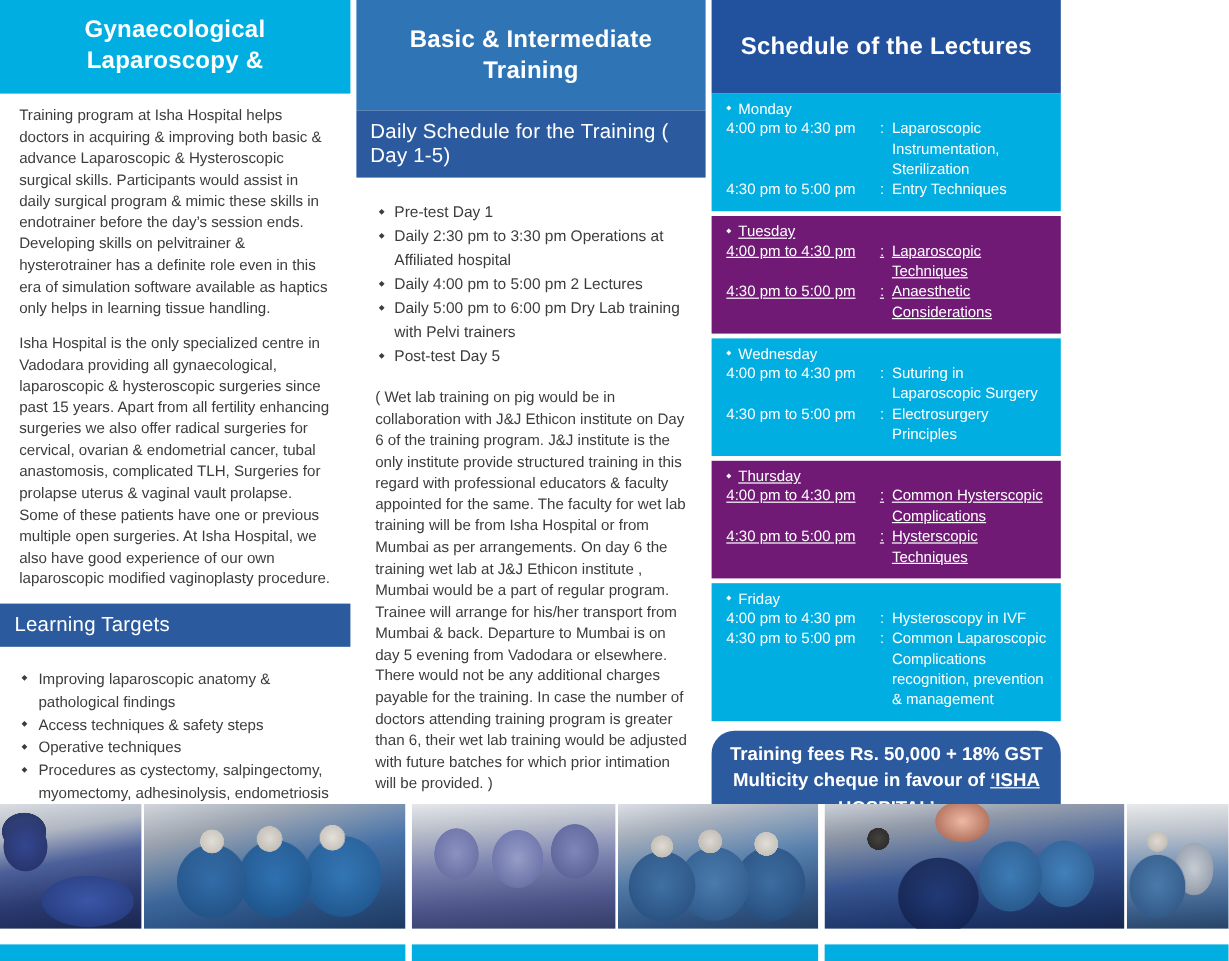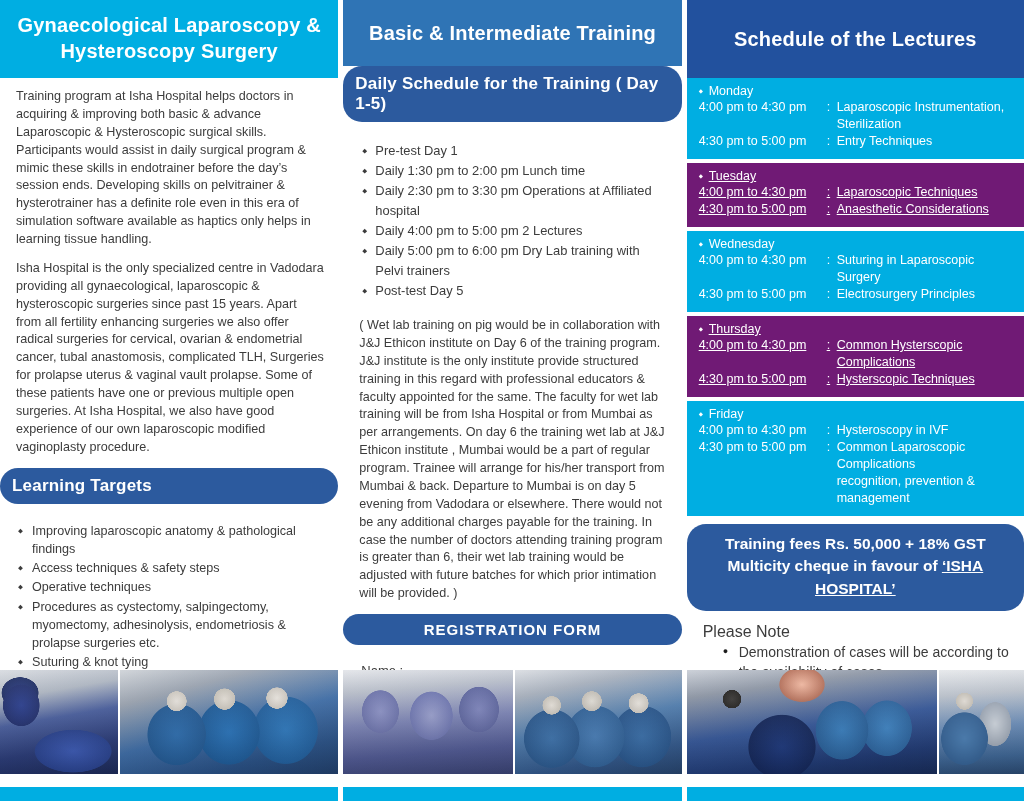--- a/index.html
+++ b/index.html
@@ -11,21 +11,21 @@
   }
   #brochure {
     position: relative;
     width: 1024px; height: 801px;
     background: #ffffff;
     display: flex;
     flex-direction: column;
   }
   .panels {
     display: flex;
-    width: 1024px;
+    width: 884px;
     height: 670px;
     gap: 5px;
   }
   .panel {
     position: relative;
     background: #ffffff;
     display: flex;
     flex-direction: column;
   }
   .panel.left   { width: 340px; }
@@ -53,24 +53,23 @@
   }
   .band-main-darkblue {
     background: #22519E;
     padding: 26px 14px;
     font-size: 20px;
     line-height: 1.3;
   }
   .band-sub {
     background: #2C5A9E;
     color: #ffffff;
-    font-weight: bold;
+    font-weight: normal;
     font-size: 17px;
     padding: 8px 12px;
-    border-radius: 19px;
   }
   .band-sub.center { text-align: center; font-size: 15px; letter-spacing: 1px; padding: 7px 12px;}
   .band-sub.left   { text-align: left; }
 
   
   .body-pad { padding: 10px 14px 0 16px; }
   p.para {
     font-size: 12.6px;
     line-height: 1.42;
     color: #3c3c3c;
@@ -282,21 +281,20 @@
 </head>
 <body>
 
 <div id="brochure">
 
   <div class="panels">
 
     <section class="panel left">
       <div class="band band-main-cyan">
         <div>Gynaecological Laparoscopy &amp;</div>
-        <div>Hysteroscopy Surgery</div>
       </div>
       <div class="body-pad">
         <p class="para">Training program at Isha Hospital helps doctors in acquiring &amp; improving both basic &amp; advance Laparoscopic &amp; Hysteroscopic surgical skills. Participants would assist in daily surgical program &amp; mimic these skills in endotrainer before the day’s session ends. Developing skills on pelvitrainer &amp; hysterotrainer has a definite role even in this era of simulation software available as haptics only helps in learning tissue handling.</p>
         <p class="para">Isha Hospital is the only specialized centre in Vadodara providing  all gynaecological, laparoscopic &amp; hysteroscopic surgeries since past 15 years. Apart from all fertility enhancing surgeries we also offer radical surgeries for cervical, ovarian &amp; endometrial cancer, tubal anastomosis, complicated TLH, Surgeries for prolapse uterus &amp; vaginal vault prolapse. Some of these patients have one or previous multiple open surgeries. At Isha Hospital, we also have good experience of our own laparoscopic modified vaginoplasty procedure.</p>
       </div>
       <div class="band band-sub left">Learning Targets</div>
       <div class="body-pad">
         <ul class="bullets">
           <li>Improving laparoscopic anatomy &amp; pathological findings</li>
           <li>Access techniques &amp; safety steps</li>
@@ -311,21 +309,20 @@
       </div>
     </section>
 
     <section class="panel mid">
       <div class="band band-main-blue">Basic &amp; Intermediate Training</div>
       <div style="height:12px;"></div>
       <div class="band band-sub left">Daily Schedule for the Training ( Day 1-5)</div>
       <div class="body-pad">
         <ul class="sched">
           <li>Pre-test Day 1</li>
-          <li>Daily 1:30 pm to 2:00 pm Lunch time</li>
           <li>Daily 2:30 pm to 3:30 pm Operations at Affiliated hospital</li>
           <li>Daily 4:00 pm to 5:00 pm 2 Lectures</li>
           <li>Daily 5:00 pm to 6:00 pm Dry Lab training with Pelvi trainers</li>
           <li>Post-test Day 5</li>
         </ul>
         <p class="para" style="margin-top:16px;">( Wet lab training on pig would be in collaboration with J&amp;J Ethicon institute on Day 6 of the training program. J&amp;J institute is the only institute provide structured training in this regard with professional educators &amp; faculty appointed for the same. The faculty for wet lab training will be from Isha Hospital or from Mumbai as per arrangements. On day 6 the training wet lab at J&amp;J Ethicon institute , Mumbai would be a part of regular program. Trainee will arrange for his/her transport from Mumbai &amp; back. Departure to Mumbai is on day 5 evening from Vadodara or elsewhere. There would not be any additional charges payable for the training. In case the number of doctors attending training program is greater than 6, their wet lab training would be adjusted with future batches for which prior intimation will be provided. )</p>
       </div>
       <div class="band band-sub center">REGISTRATION FORM</div>
       <div class="reg-body">
         <div class="reg-row">

